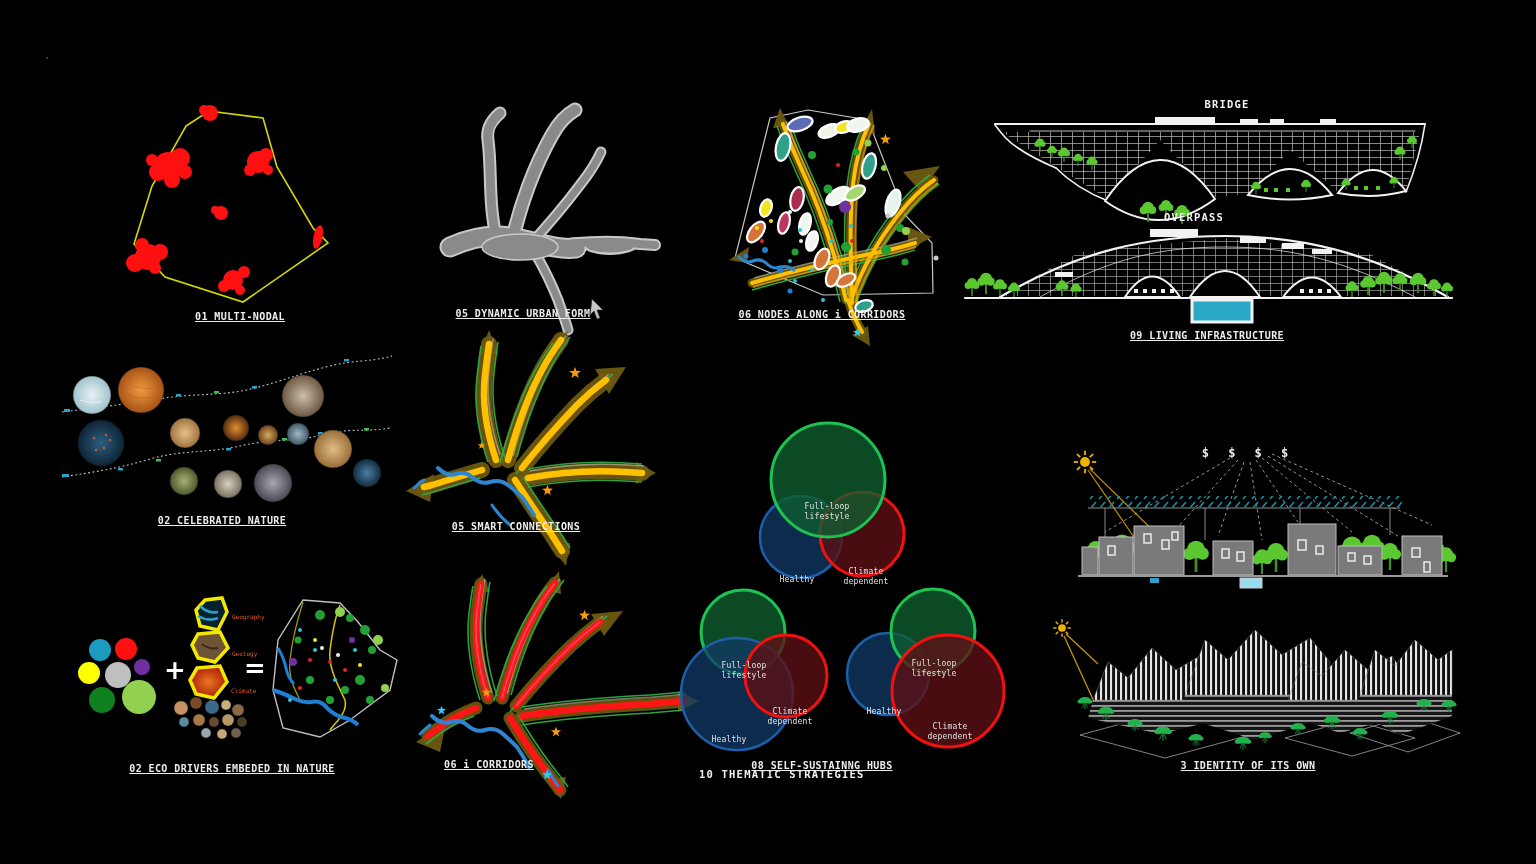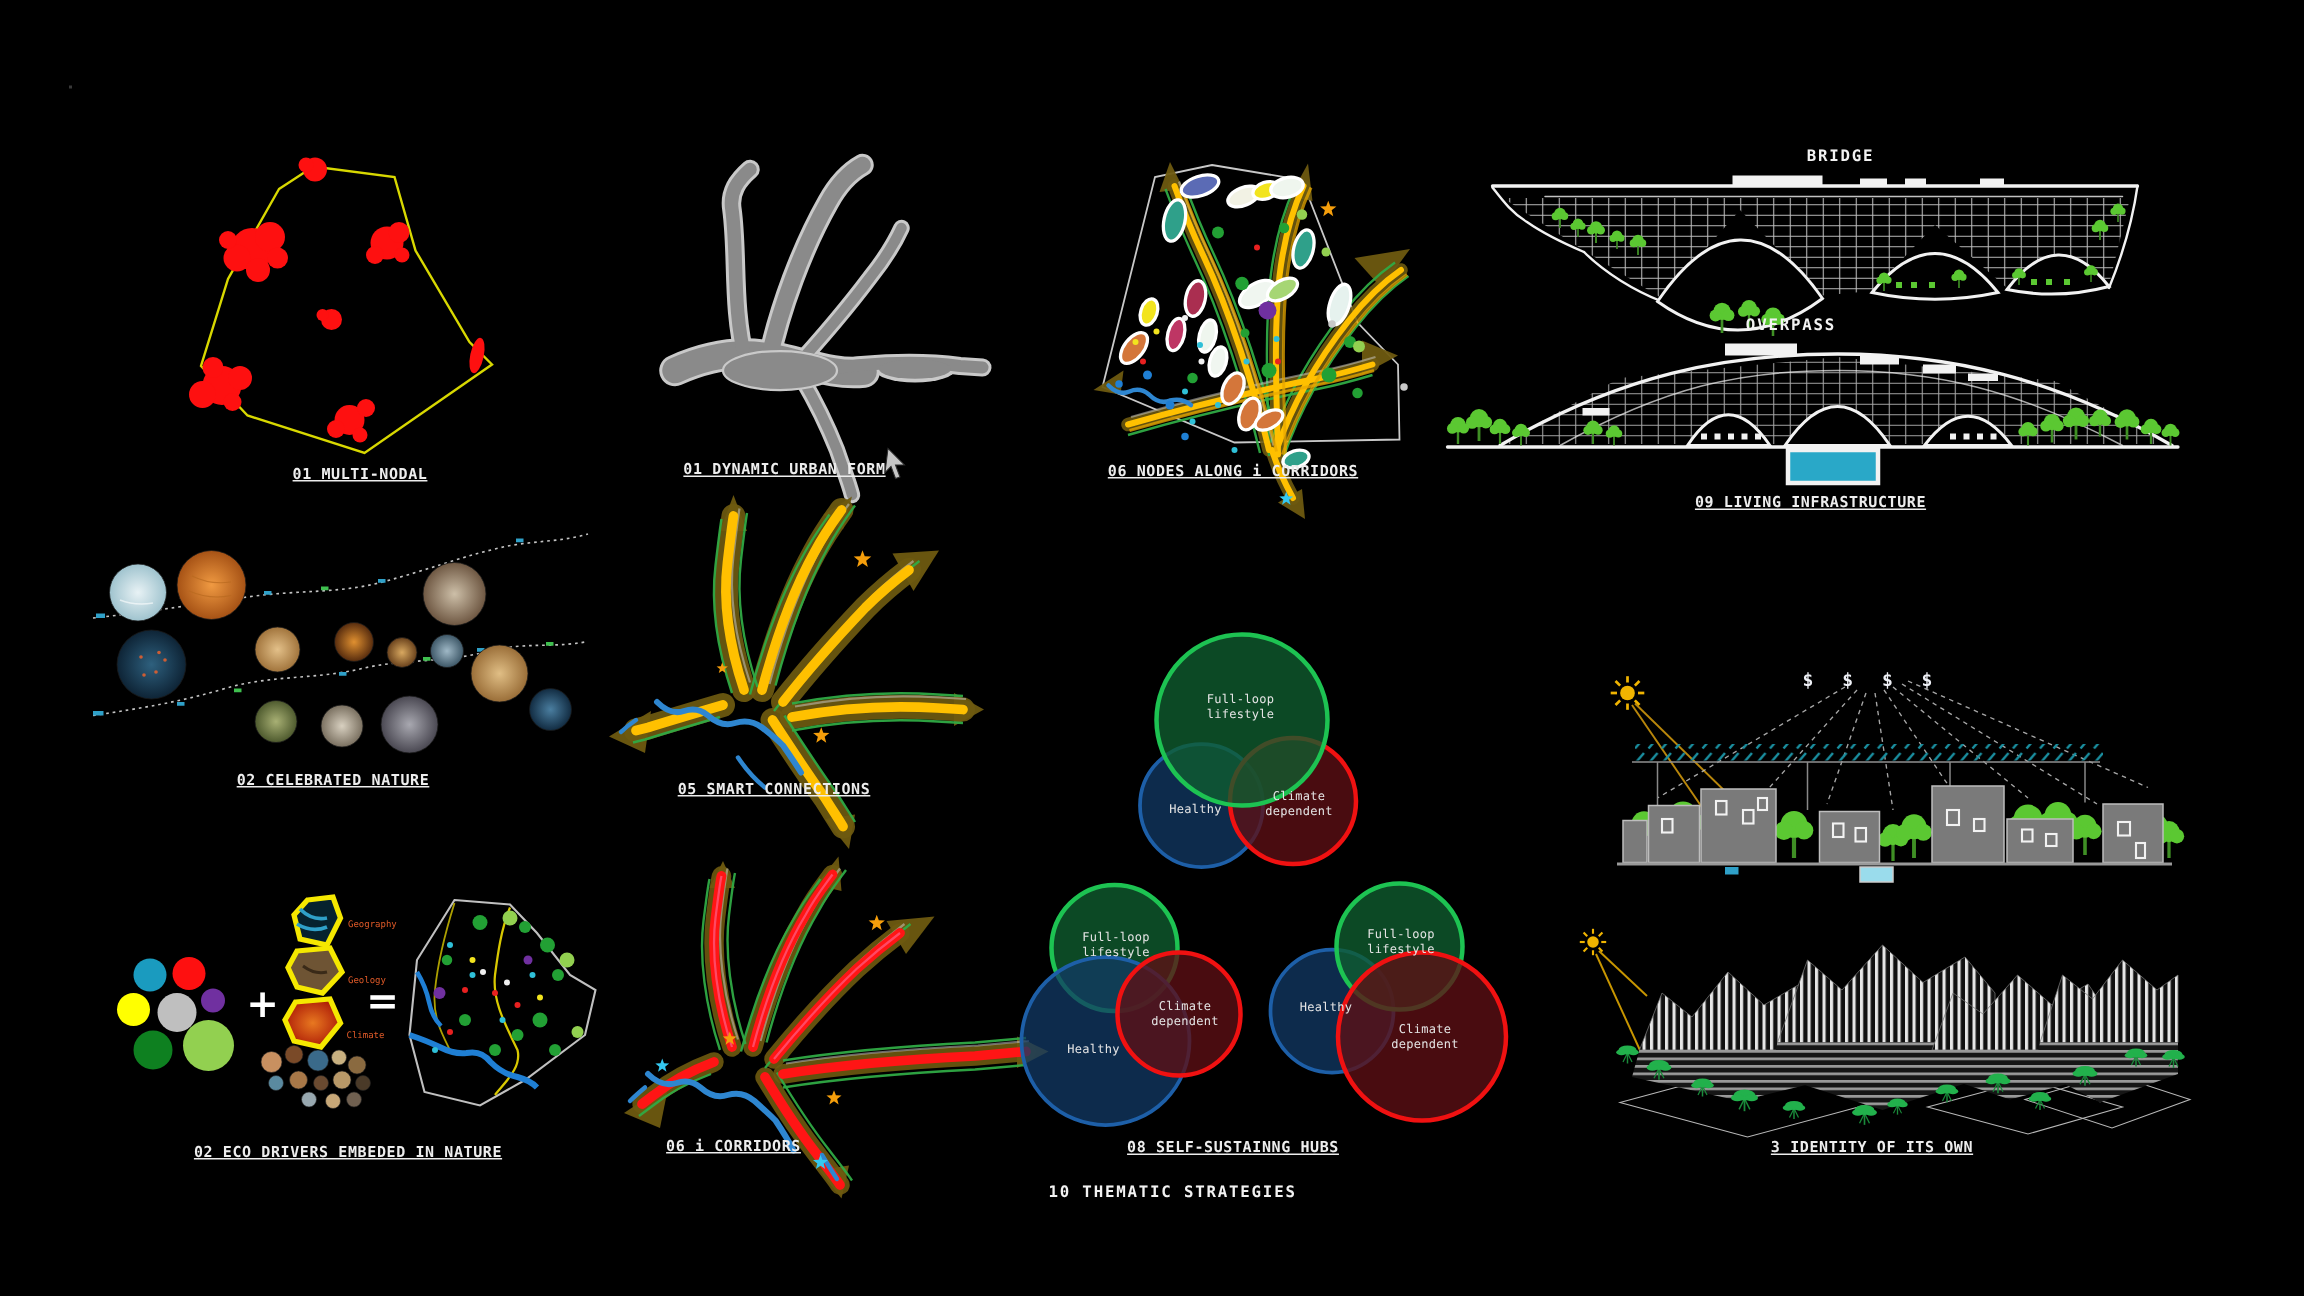--- a/index.html
+++ b/index.html
@@ -6,21 +6,21 @@
   #stage{position:relative;width:1536px;height:864px;background:#000;overflow:hidden;
          font-family:"DejaVu Sans Mono",monospace;}
   svg{position:absolute;left:0;top:0;}
   .cap{position:absolute;transform:translateX(-50%);font:600 10px "DejaVu Sans Mono",monospace;
        color:#ededed;letter-spacing:.4px;white-space:nowrap;text-decoration:underline;}
   .blab{position:absolute;transform:translateX(-50%);font:700 10.5px "DejaVu Sans Mono",monospace;
         color:#f2f2f2;letter-spacing:1.2px;white-space:nowrap;margin-left:16px;}
   .footer{position:absolute;font:700 10.5px "DejaVu Sans Mono",monospace;color:#f2f2f2;
           letter-spacing:1.2px;white-space:nowrap;}
   .vlab{position:absolute;transform:translate(-50%,-50%);font:8px "DejaVu Sans Mono",monospace;
-        color:#e4e4e4;text-align:center;white-space:pre-line;line-height:1.3;letter-spacing:.2px;}
+        color:#e4e4e4;text-align:center;white-space:pre-line;line-height:1.3;letter-spacing:.2px;margin-top:40px;}
   .llab{position:absolute;font:6px "DejaVu Sans Mono",monospace;color:#e05a28;white-space:nowrap;}
   .op{position:absolute;transform:translate(-50%,-50%);font:700 26px "DejaVu Sans",sans-serif;color:#fff;}
   .money{position:absolute;transform:translateX(-50%);font:700 12px "DejaVu Sans Mono",monospace;
          color:#eef0f6;letter-spacing:6px;white-space:nowrap;}
   .tinydot{position:absolute;left:46px;top:57px;width:2px;height:2px;background:#383838;}
   
   .gold{stroke:#6e5a10;stroke-width:16;opacity:.92;fill:none;stroke-linecap:round;stroke-linejoin:round}
   .gold2{stroke:#6e5a10;stroke-width:13;opacity:.9;fill:none;stroke-linecap:round}
   .gold3{stroke:#6e5a10;stroke-width:9;opacity:.9;fill:none;stroke-linecap:round}
   .yel{stroke:#ffc000;stroke-width:6.5;fill:none;stroke-linecap:round}
@@ -713,21 +713,21 @@
     <use href="#shrubS" transform="translate(1424,702)"></use>
           <use href="#shrubS" transform="translate(1449,703)"></use>
     <use href="#shrubS" transform="translate(1265,735) scale(0.9)"></use>
   </g>
 </g>
 </svg>
 
 <div class="cap" style="left:240px;top:311px">01 MULTI-NODAL</div>
 <div class="cap" style="left:222px;top:515px">02  CELEBRATED NATURE</div>
 <div class="cap" style="left:232px;top:763px">02  ECO DRIVERS EMBEDED IN NATURE</div>
-<div class="cap" style="left:523px;top:308px">01 DYNAMIC URBAN FORM</div>
+<div class="cap" style="left:523px;top:308px">05 DYNAMIC URBAN FORM</div>
 <div class="cap" style="left:516px;top:521px">05 SMART CONNECTIONS</div>
 <div class="cap" style="left:489px;top:759px">06 i CORRIDORS</div>
 <div class="cap" style="left:822px;top:309px">06 NODES ALONG i CORRIDORS</div>
 <div class="cap" style="left:822px;top:760px">08  SELF-SUSTAINNG HUBS</div>
 <div class="cap" style="left:1207px;top:330px">09  LIVING INFRASTRUCTURE</div>
 <div class="cap" style="left:1248px;top:760px">3 IDENTITY OF ITS OWN</div>
 
 <div class="blab" style="left:1211px;top:98px">BRIDGE</div>
 <div class="blab" style="left:1178px;top:211px">OVERPASS</div>
 <div class="money" style="left:1248px;top:446px">$ $ $ $</div>
@@ -748,21 +748,21 @@
 lifestyle</div>
 <div class="vlab" style="left:729px;top:700px">Healthy</div>
 <div class="vlab" style="left:790px;top:677px">Climate
 dependent</div>
 <div class="vlab" style="left:934px;top:629px">Full-loop
 lifestyle</div>
 <div class="vlab" style="left:884px;top:672px">Healthy</div>
 <div class="vlab" style="left:950px;top:692px">Climate
 dependent</div>
 
-<div class="footer" style="left:699px;top:789px">10 THEMATIC  STRATEGIES</div>
+<div class="footer" style="left:699px;top:768px">10 THEMATIC  STRATEGIES</div>
 
 <div class="tinydot"></div>
 
 <svg class="cursor" width="1536" height="864" viewBox="0 0 1536 864">
   <polygon points="592,299 603,310 597,310 600,318 597,319 594,311 590,315" fill="#dcdcdc" stroke="#333" stroke-width="0.7" opacity=".9"></polygon>
 </svg>
 
 </div>
 
 </body></html>

